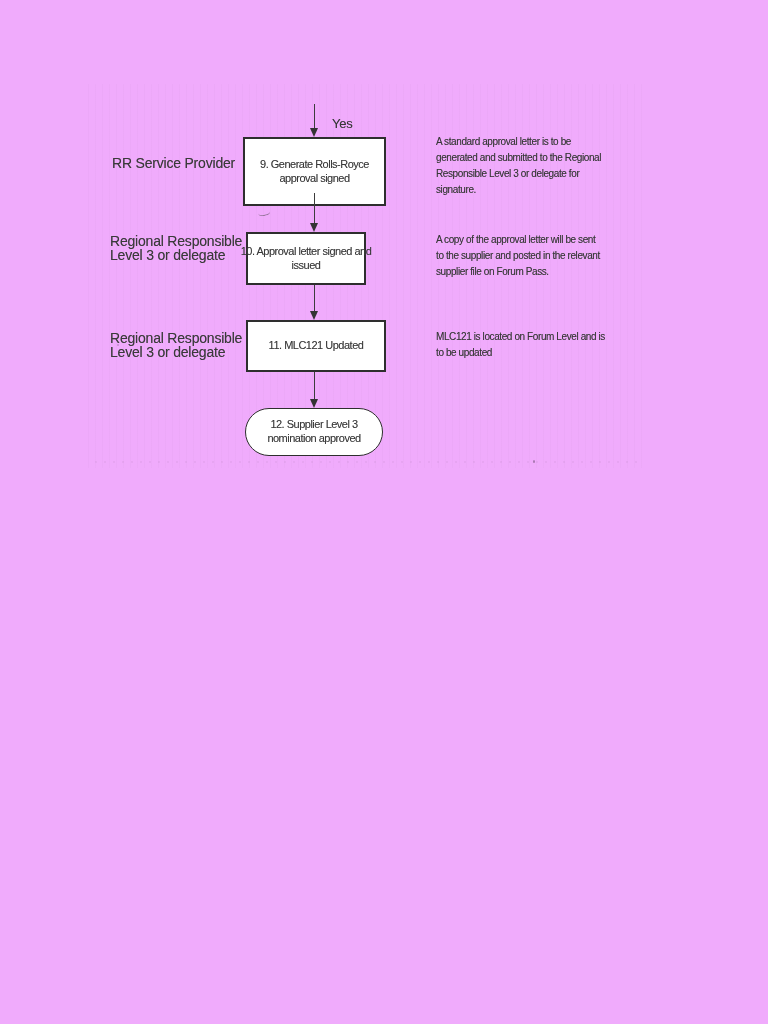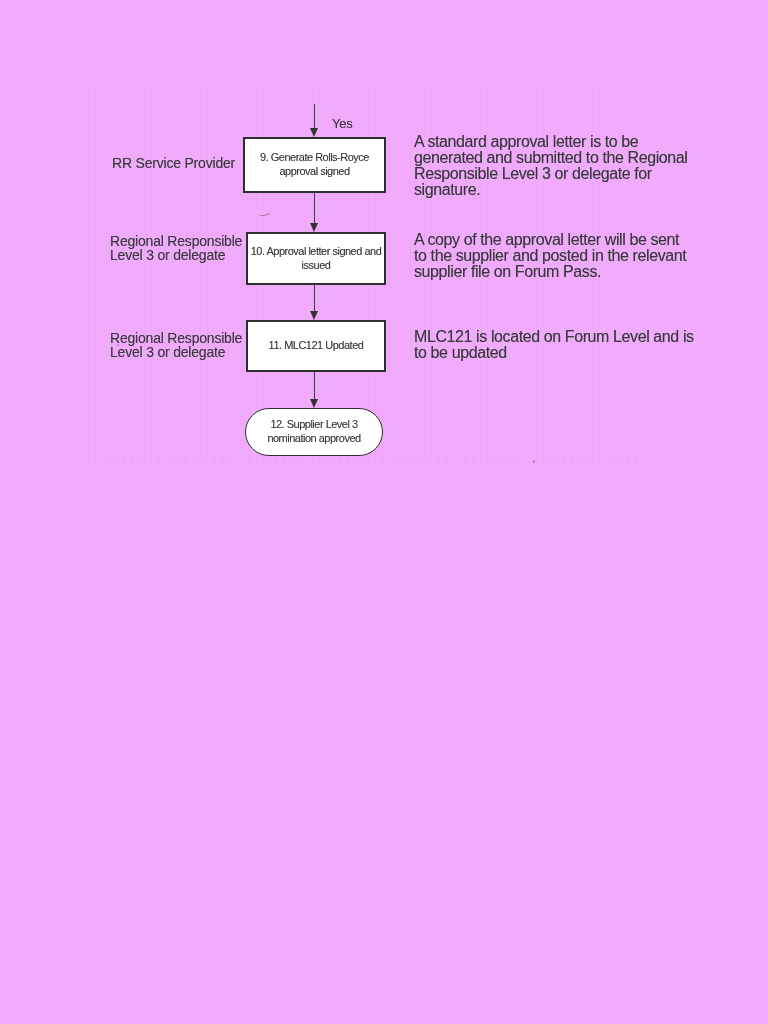--- a/index.html
+++ b/index.html
@@ -51,38 +51,38 @@
   }
 
   
   .node {
     position:absolute; background:#ffffff; border:2px solid #2e2e2e;
     display:flex; flex-direction:column; justify-content:center; align-items:center;
     text-align:center; font-size:11px; line-height:13.6px; letter-spacing:-0.5px;
     color:#3a3a3a; text-shadow:0 0 .5px rgba(70,70,70,.45);
   }
   .node .nline { white-space:nowrap; }
-  .node.n9  { left:243px; top:137px; width:143px; height:56px; }
-  .node.n10 { left:246px; top:232px; width:140px; height:53px; }
+  .node.n9  { left:243px; top:137px; width:143px; height:69px; }
+  .node.n10 { left:246px; top:232px; width:120px; height:53px; }
   .node.n11 { left:246px; top:320px; width:140px; height:52px; }
   .node.n12 { left:245px; top:408px; width:138px; height:48px; border-radius:24px; border-width:1.6px; }
 
   
   .actor {
     position:absolute; font-size:14px; line-height:14px; letter-spacing:-0.2px;
     color:#3a3a3a; text-shadow:0 0 .5px rgba(70,70,70,.5);
   }
   .actor div { white-space:nowrap; }
   .actor.ac1 { left:112px; top:156px; }
   .actor.ac2 { left:110px; top:234px; }
   .actor.ac3 { left:110px; top:331px; }
 
   
   .note {
-    position:absolute; left:414px; font-size:16px; line-height:16px;
+    position:absolute; left:436px; font-size:10px; line-height:16px;
     letter-spacing:-0.4px; color:#383838; text-shadow:0 0 .5px rgba(70,70,70,.5);
   }
   .note div { white-space:nowrap; }
   .note.nt1 { top:134px; }
   .note.nt2 { top:232px; }
   .note.nt3 { top:329px; }
 </style>
 </head>
 <body>
 

